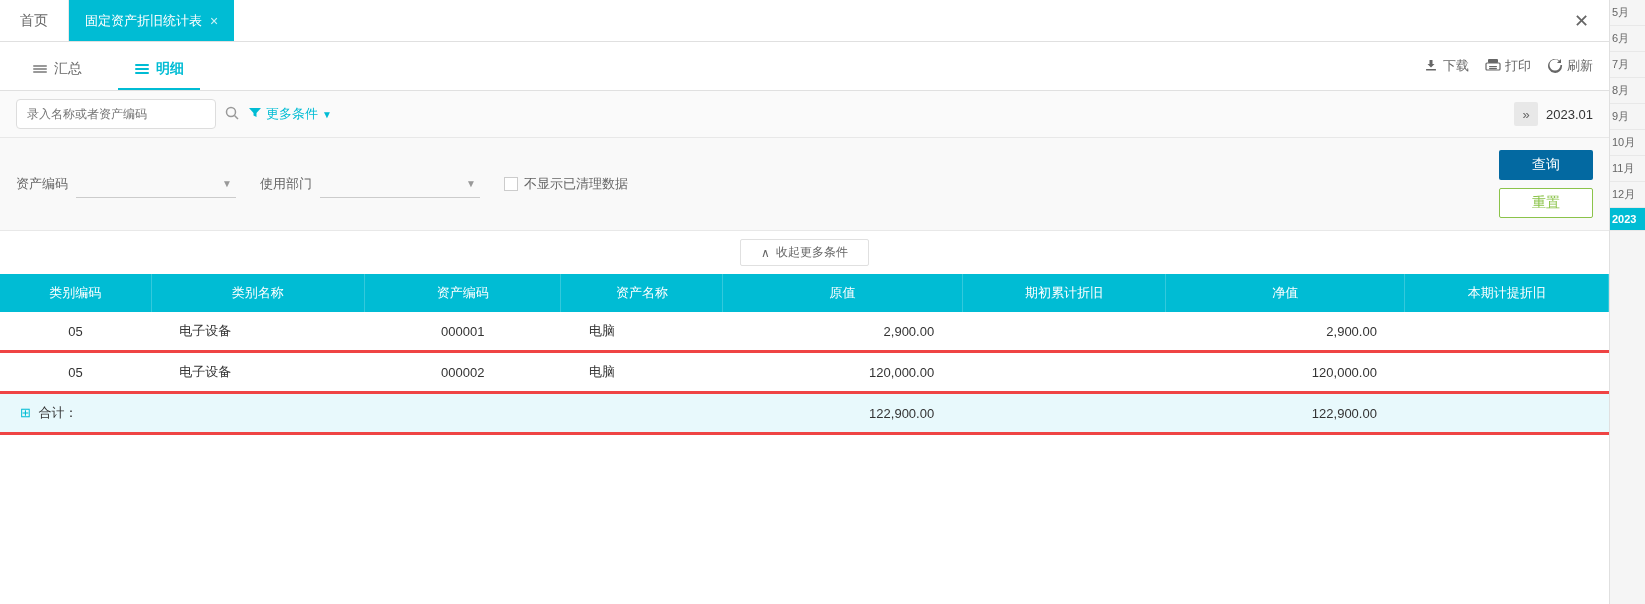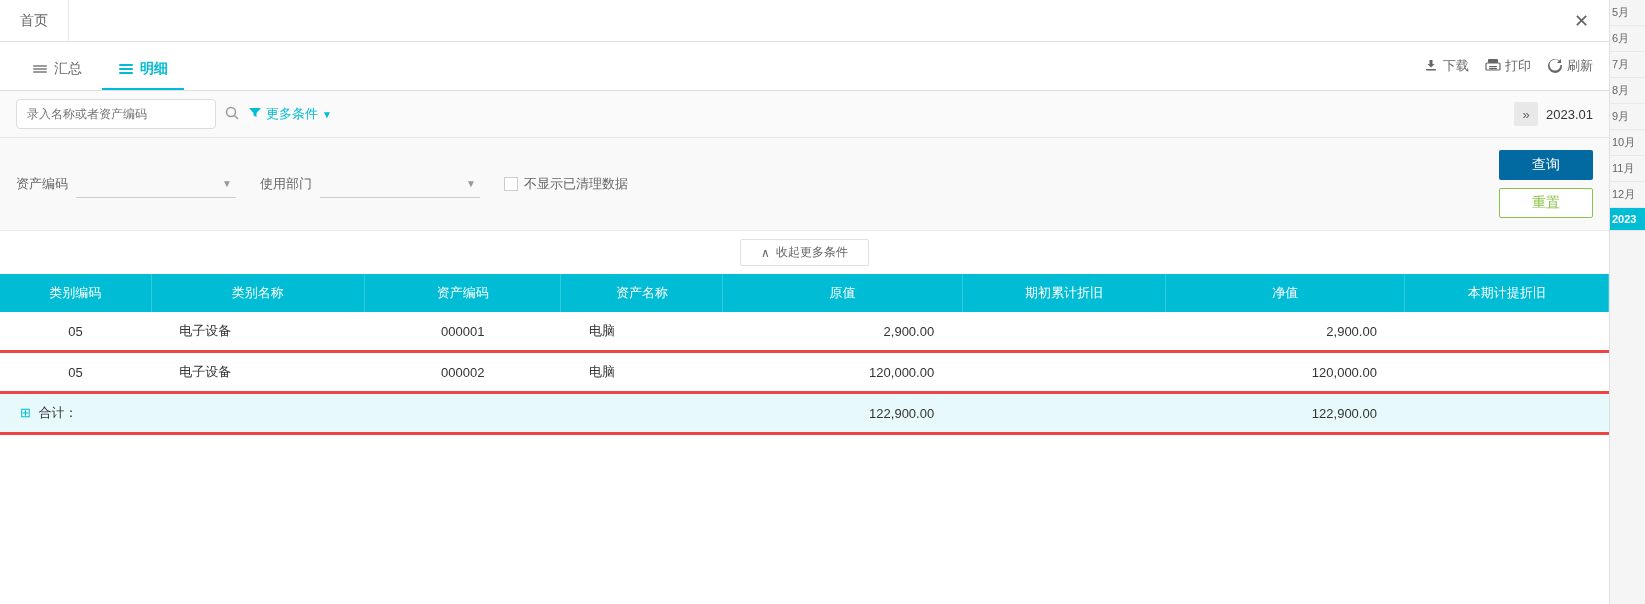--- a/index.html
+++ b/index.html
@@ -13,21 +13,21 @@
     .tab-home { padding: 0 20px; height: 100%; display: flex; align-items: center; color: #666; font-size: 14px; cursor: pointer; border-right: 1px solid #e8e8e8; }
     .tab-active { background: #00bcd4; color: #fff; padding: 0 16px; height: 100%; display: flex; align-items: center; font-size: 13px; gap: 8px; }
     .tab-close { cursor: pointer; font-size: 14px; color: rgba(255,255,255,0.8); }
     .spacer { flex: 1; }
     .window-close { padding: 0 20px; height: 100%; display: flex; align-items: center; color: #666; font-size: 18px; cursor: pointer; }
 
     
     .content-panel { flex: 1; background: #fff; margin: 0; padding: 0; display: flex; flex-direction: column; }
 
     
-    .sub-tabs { display: flex; align-items: flex-end; padding: 0 16px; background: #fff; border-bottom: 1px solid #e0e0e0; height: 48px; gap: 4px; }
+    .sub-tabs { display: flex; align-items: flex-end; padding: 0 16px; background: #fff; border-bottom: 1px solid #e0e0e0; height: 48px; gap: 20px; }
     .sub-tab { display: flex; align-items: center; gap: 6px; padding: 0 16px; height: 40px; cursor: pointer; color: #666; font-size: 14px; border-bottom: 2px solid transparent; }
     .sub-tab.active { color: #00bcd4; border-bottom: 2px solid #00bcd4; font-weight: bold; }
     .sub-tab-icon { width: 16px; height: 16px; display: inline-flex; align-items: center; justify-content: center; }
 
     
     .toolbar { display: flex; align-items: center; justify-content: flex-end; padding: 8px 16px; gap: 16px; border-bottom: 1px solid #e8e8e8; }
     .toolbar-btn { display: flex; align-items: center; gap: 4px; color: #666; cursor: pointer; font-size: 13px; }
 
     
     .search-bar { display: flex; align-items: center; padding: 8px 16px; gap: 8px; border-bottom: 1px solid #e8e8e8; background: #fafafa; }
@@ -74,20 +74,24 @@
     .month-item { width: 100%; text-align: left; padding: 5px 2px; font-size: 11px; color: #666; cursor: pointer; border-bottom: 1px solid #e8e8e8; }
     .month-item.active-year { background: #00bcd4; color: #fff; font-weight: bold; }
   </style>
 </head>
 <body>
 
 <div class="main-area">
 
   <div class="tab-bar">
     <div class="tab-home">首页</div>
+    <div class="tab-active">
+      <span>固定资产折旧统计表</span>
+      <span class="tab-close">×</span>
+    </div>
     <div class="spacer"></div>
     <div class="window-close">✕</div>
   </div>
 
   <div class="content-panel">
 
     <div style="display:flex; align-items:stretch; border-bottom: 1px solid #e0e0e0;">
       <div class="sub-tabs" style="flex:1; border-bottom:none;">
         <div class="sub-tab">
           <span class="sub-tab-icon">

